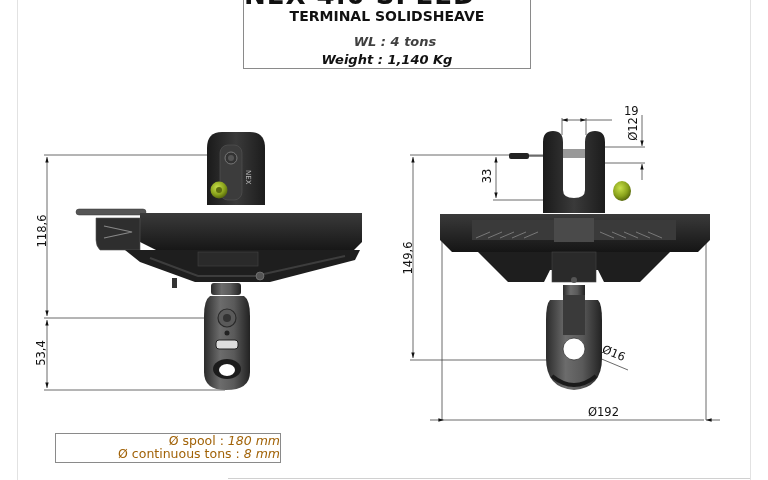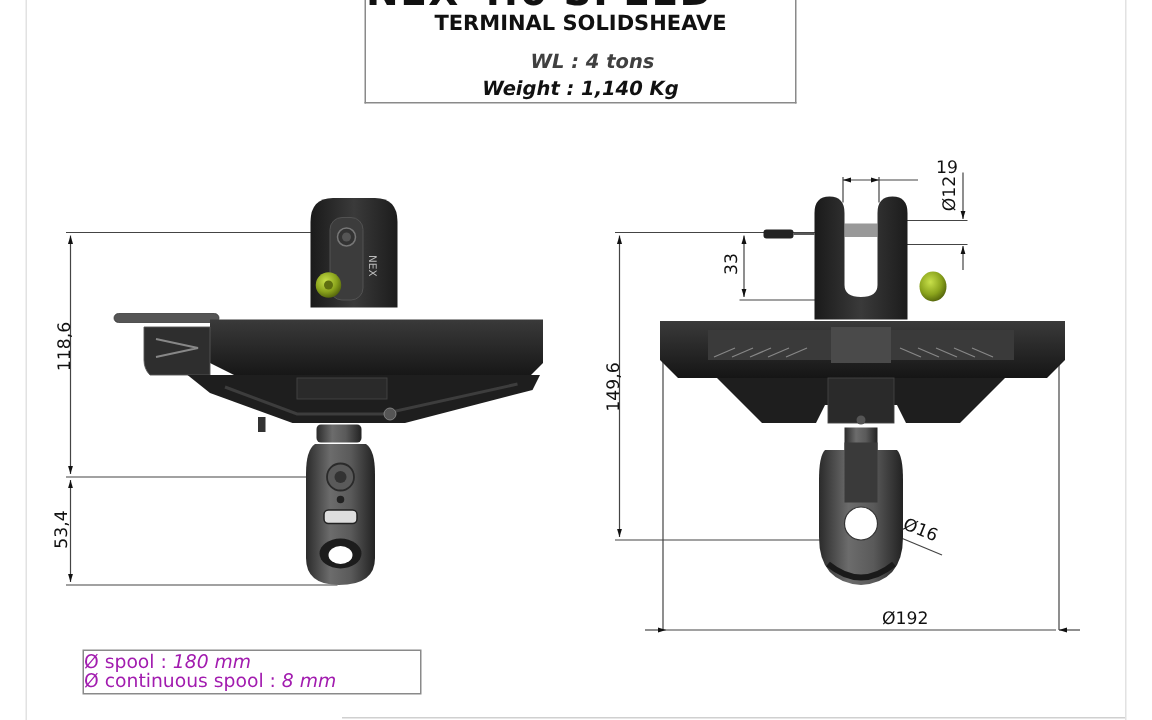--- a/index.html
+++ b/index.html
@@ -5,21 +5,21 @@
   html, body { margin:0; padding:0; }
   body { width:768px; height:480px; background:#ffffff; position:relative; overflow:hidden; font-family:"DejaVu Sans", sans-serif; }
   .page-edge-left { position:absolute; left:17px; top:0; width:1px; height:480px; background:#e2e2e2; }
   .page-edge-right { position:absolute; left:750px; top:0; width:1px; height:480px; background:#e2e2e2; }
   .title-box { position:absolute; left:243px; top:-6px; width:286px; height:74px; border:1px solid #8a8a8a; border-top:none; background:#fff; text-align:center; }
   .title-main { position:absolute; left:0; right:0; top:-14px; font-size:26px; font-weight:bold; letter-spacing:1px; color:#111; white-space:nowrap; }
   .title-main .suffix { font-size:15px; vertical-align:6px; }
   .title-sub { position:absolute; left:0; right:0; top:14px; font-size:14px; font-weight:bold; color:#111; }
   .title-wl { position:absolute; left:16px; right:0; top:40px; font-size:13px; font-weight:bold; font-style:italic; color:#404040; }
   .title-weight { position:absolute; left:0; right:0; top:58px; font-size:13px; font-weight:bold; font-style:italic; color:#111; }
-  .spec-box { position:absolute; left:55px; top:433px; width:224px; height:28px; border:1px solid #8a8a8a; text-align:left; font-size:12.5px; line-height:13px; color:#a21caf; }
+  .spec-box { position:absolute; left:55px; top:433px; width:224px; height:28px; border:1px solid #8a8a8a; text-align:right; font-size:12.5px; line-height:13px; color:#a16207; }
   .spec-box i { font-style:italic; }
   .dim-label { position:absolute; font-size:11.5px; color:#111; white-space:nowrap; }
   .vert { transform:rotate(-90deg); transform-origin:center; }
   svg { position:absolute; left:0; top:0; }
   .title-block-strip { position:absolute; left:228px; top:478px; width:522px; height:2px; border-top:1px solid #d0d0d0; }
 </style>
 </head>
 <body>
 
 <div class="page-edge-left"></div>
@@ -168,17 +168,17 @@
 <div class="dim-label" style="left:592px;top:104px;margin-left:32px;">19</div>
 <div class="dim-label vert" style="left:621px;top:122px;">Ø12</div>
 <div class="dim-label" style="left:602px;top:346px;transform:rotate(22deg);">Ø16</div>
 <div class="dim-label" style="left:588px;top:405px;">Ø192</div>
 
 <div class="spec-box">
   <div>
     <span>Ø spool : </span><i>180 mm</i>
   </div>
   <div>
-    <span>Ø continuous spool : </span><i>8 mm</i>
+    <span>Ø continuous tons : </span><i>8 mm</i>
   </div>
 </div>
 
 <div class="title-block-strip"></div>
 
 </body></html>

